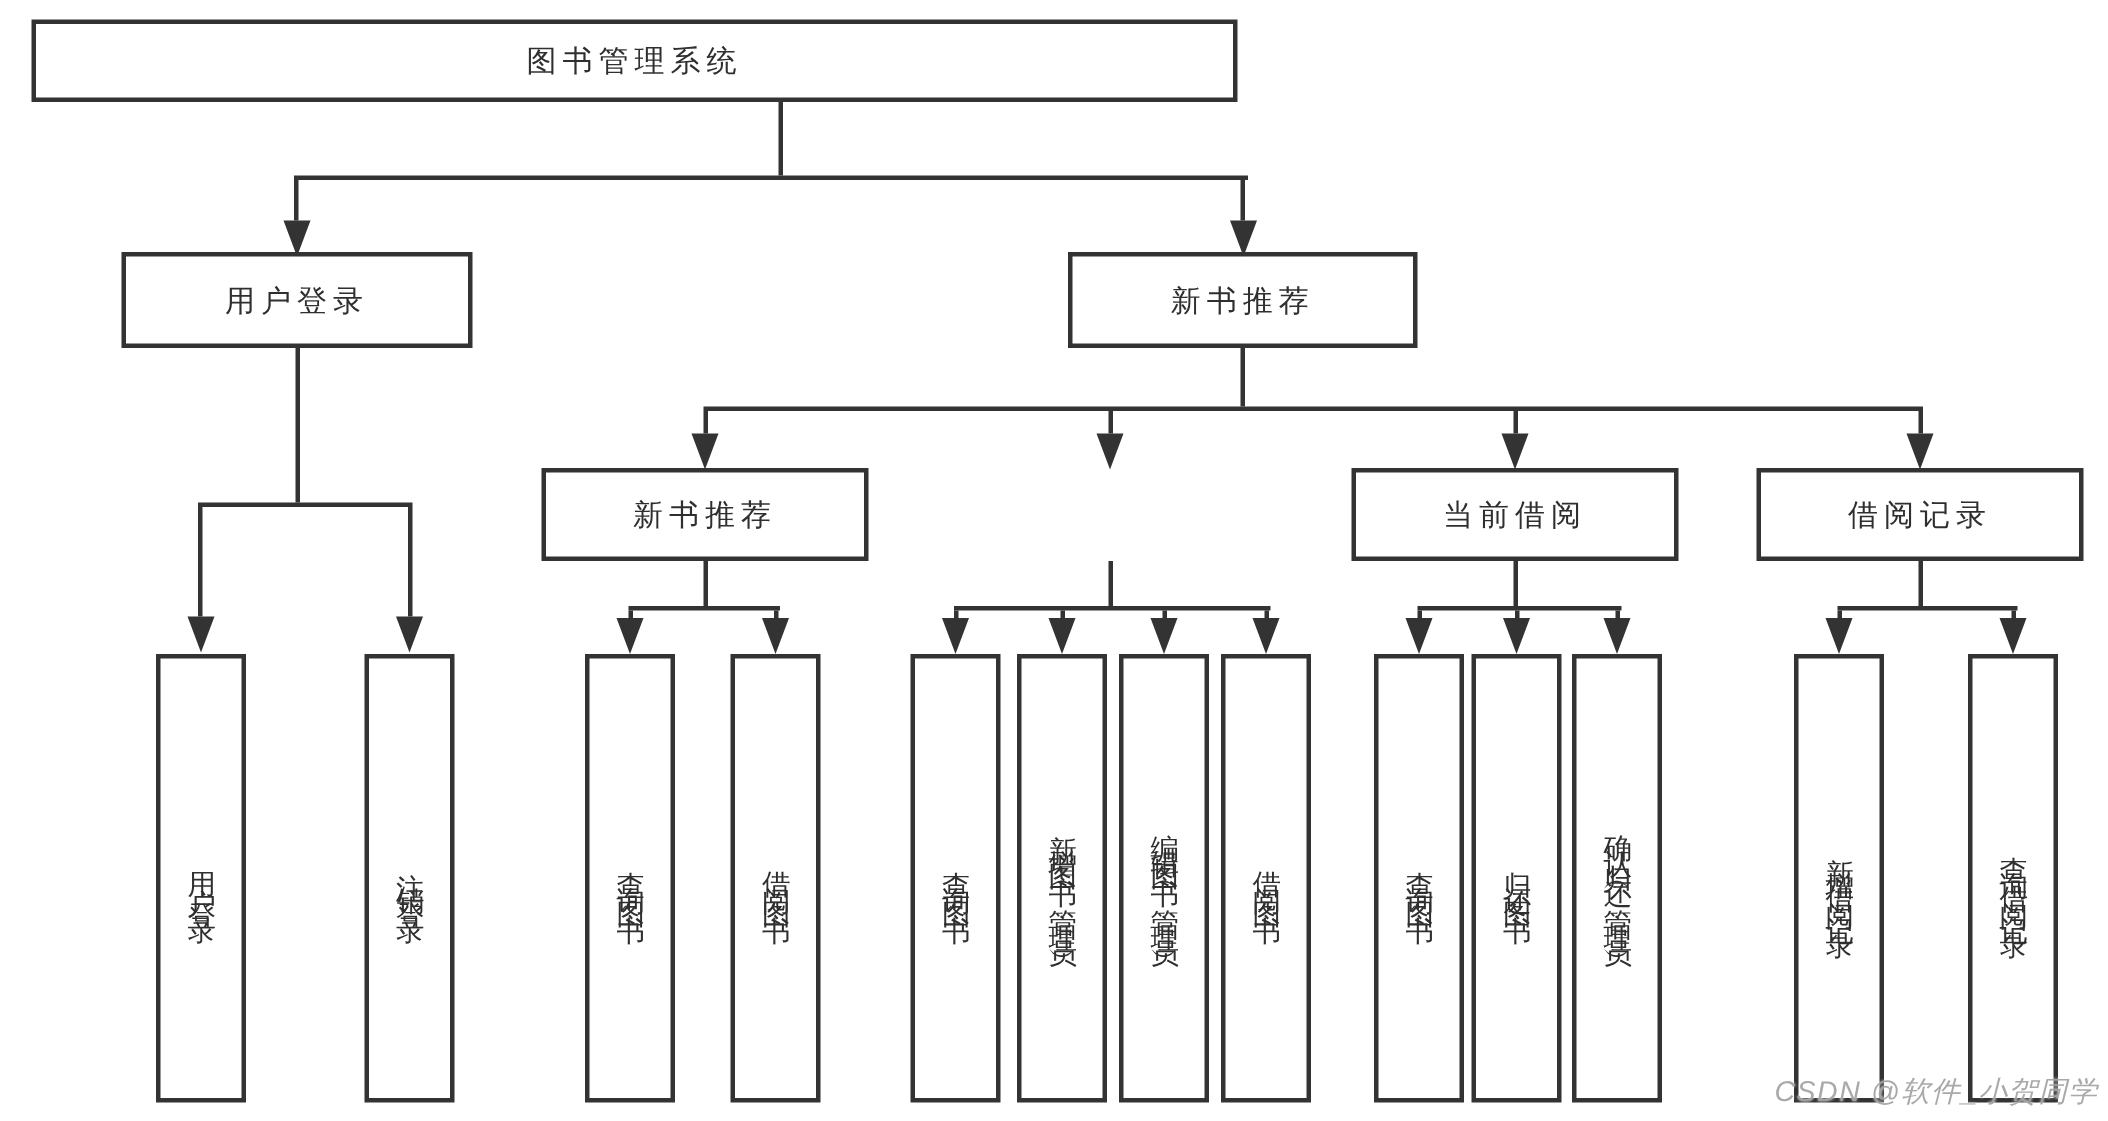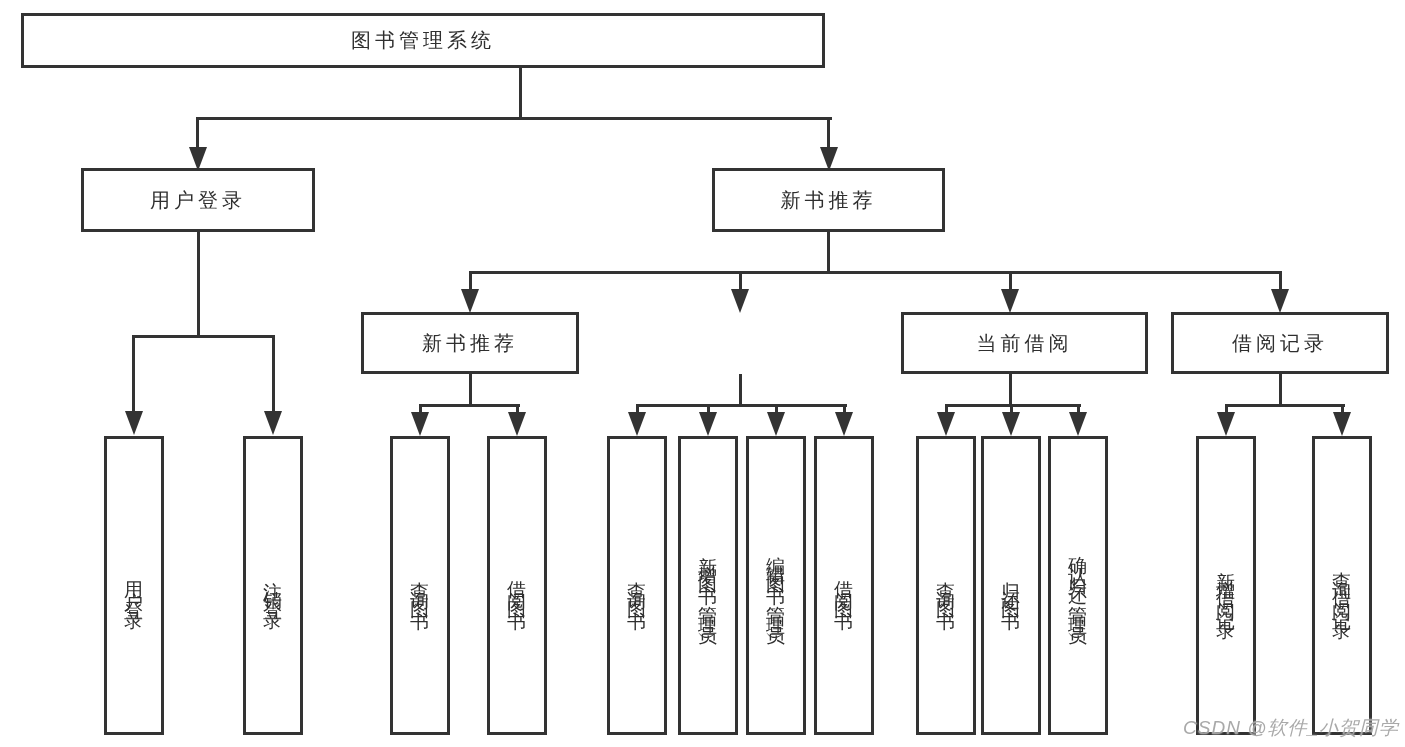--- a/index.html
+++ b/index.html
@@ -42,21 +42,21 @@
   <div class="box" style="left:81px;top:168px;width:234px;height:64px;">
     <span class="hlabel">用户登录</span>
   </div>
   <div class="box" style="left:712px;top:168px;width:233px;height:64px;">
     <span class="hlabel">新书推荐</span>
   </div>
 
   <div class="box" style="left:361px;top:312px;width:218px;height:62px;text-align:right;">
     <span class="hlabel">新书推荐</span>
   </div>
-  <div class="box" style="left:901px;top:312px;width:247px;height:62px;">
+  <div class="box" style="left:901px;top:312px;width:218px;height:62px;">
     <span class="hlabel">当前借阅</span>
   </div>
   <div class="box" style="left:1171px;top:312px;width:218px;height:62px;">
     <span class="hlabel">借阅记录</span>
   </div>
 
   <div class="box" style="left:104px;top:436px;width:60px;height:299px;">
     <span class="vtext">用户登录</span>
   </div>
   <div class="box" style="left:243px;top:436px;width:60px;height:299px;">

